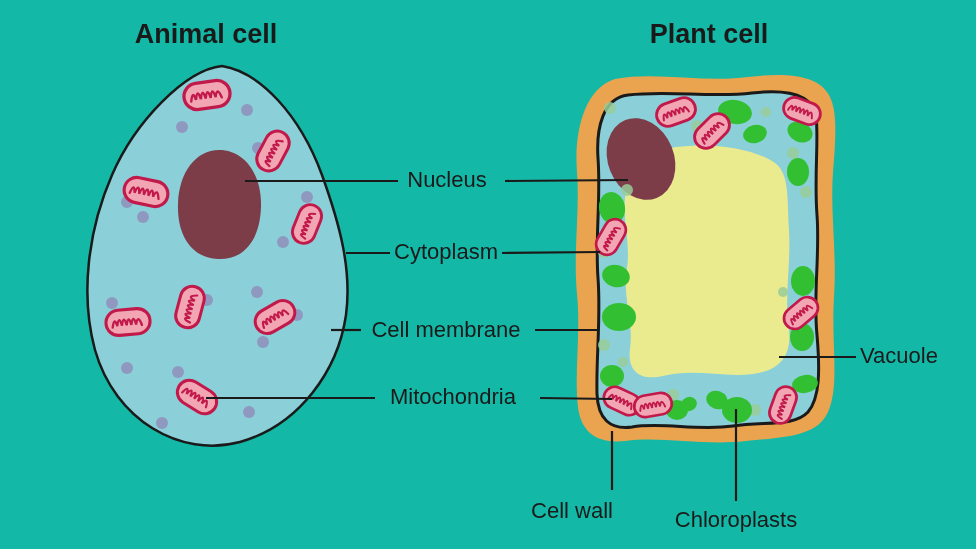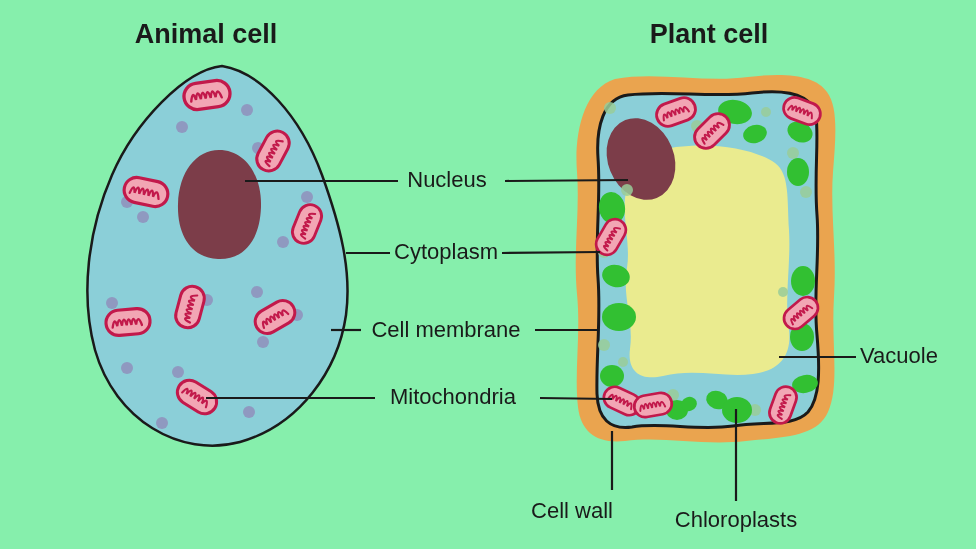--- a/index.html
+++ b/index.html
@@ -1,17 +1,17 @@
 <!DOCTYPE html>
 <html style="--background: #ffffff; --text: #1a1a1a; --outline: #1a1a1a; --leader-line: #1a1a1a; --cytoplasm-teal: #8BCFD8; --nucleus-maroon: #7C3D49; --mitochondrion-fill: #F2A6B4; --mitochondrion-line: #C2194B; --ribosome-dot-animal: #8F99C0; --cell-wall-orange: #EAA44F; --vacuole-yellow: #EAEB8F; --chloroplast-green: #32C032; --plant-dot-green: #99CC99;"><head>
 <meta charset="utf-8">
 <style>
   html,body{margin:0;padding:0;background:#fff;}
   body{width:976px;height:549px;overflow:hidden;font-family:"Liberation Sans",sans-serif;}
-  .stage{position:relative;width:976px;height:549px;background:#86efac;}
+  .stage{position:relative;width:976px;height:549px;background:#14b8a6;}
   svg{display:block;}
   .title{font:bold 27px "Liberation Sans",sans-serif;fill:var(--text,#1a1a1a);text-anchor:middle;}
   .lbl{font:22px "Liberation Sans",sans-serif;fill:var(--text,#1a1a1a);text-anchor:middle;}
   .lbl.start{text-anchor:start;}
   .cell-body{fill:var(--cytoplasm-teal,#8BCFD8);stroke:var(--outline,#1a1a1a);stroke-width:2.5;}
   .plant-membrane{fill:var(--cytoplasm-teal,#8BCFD8);stroke:var(--outline,#1a1a1a);stroke-width:3;}
   .wall{fill:var(--cell-wall-orange,#EAA44F);}
   .nucleus{fill:var(--nucleus-maroon,#7C3D49);}
   .vac{fill:var(--vacuole-yellow,#EAEB8F);}
   .chloro{fill:var(--chloroplast-green,#32C032);}

